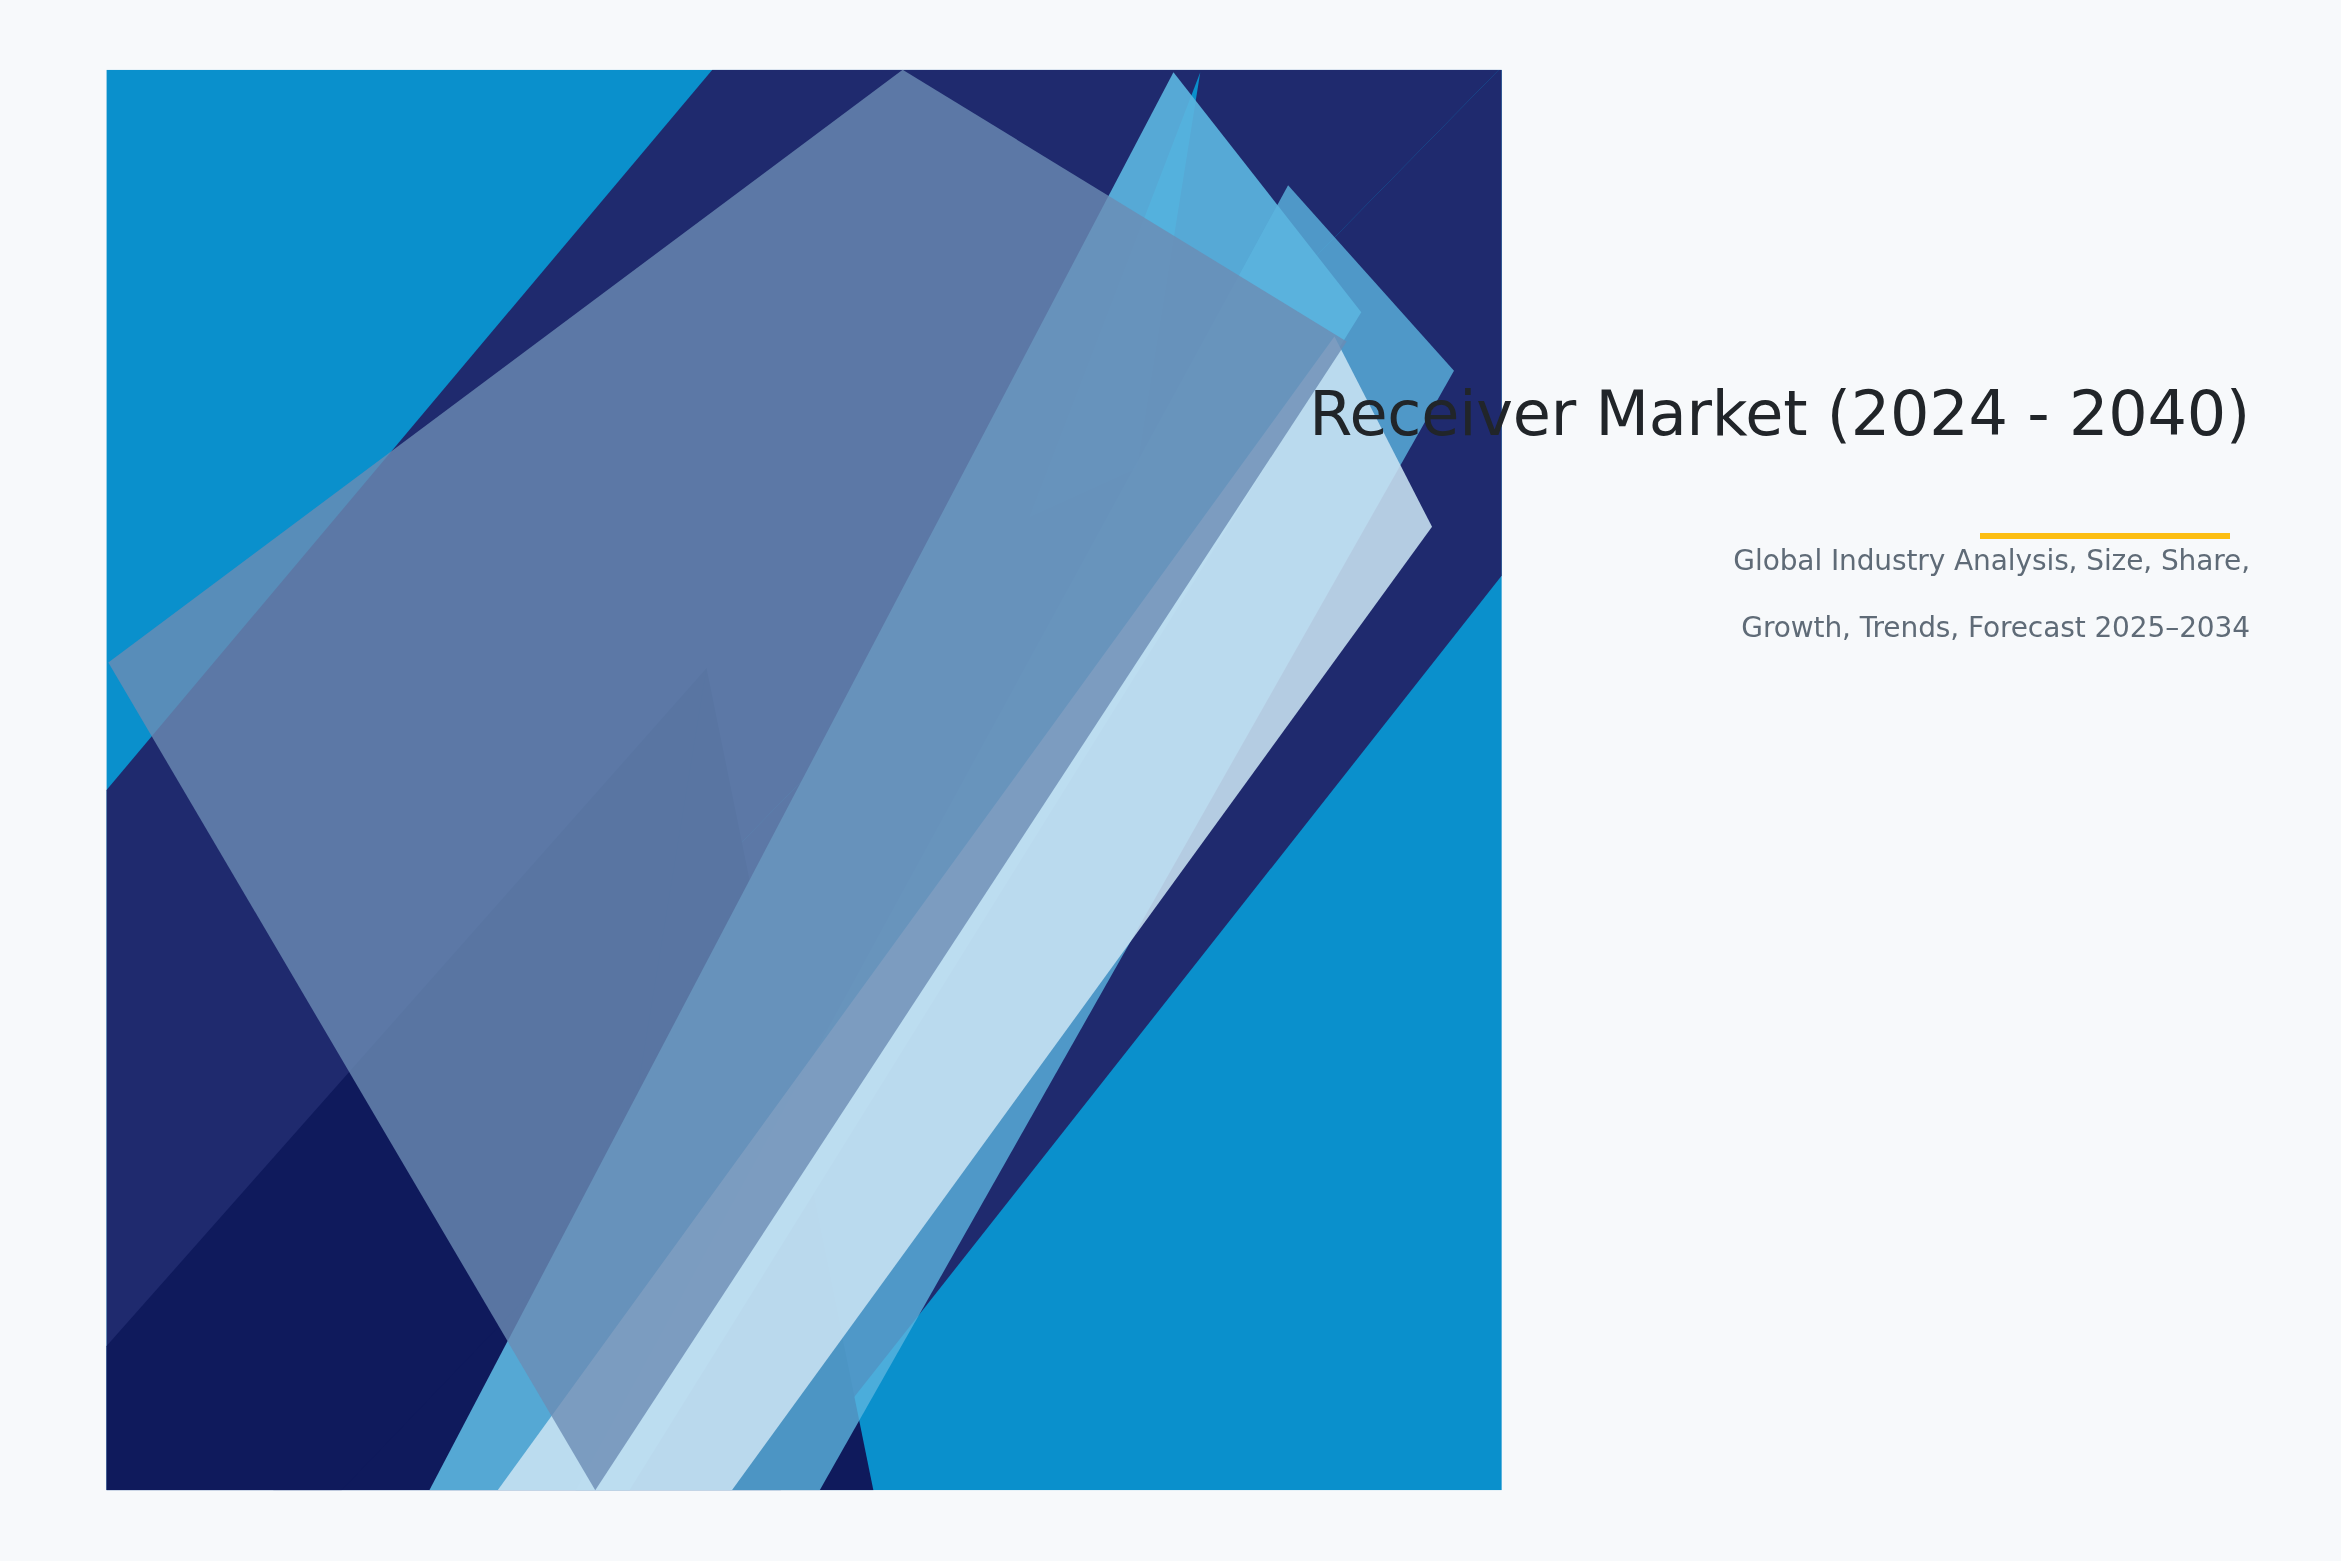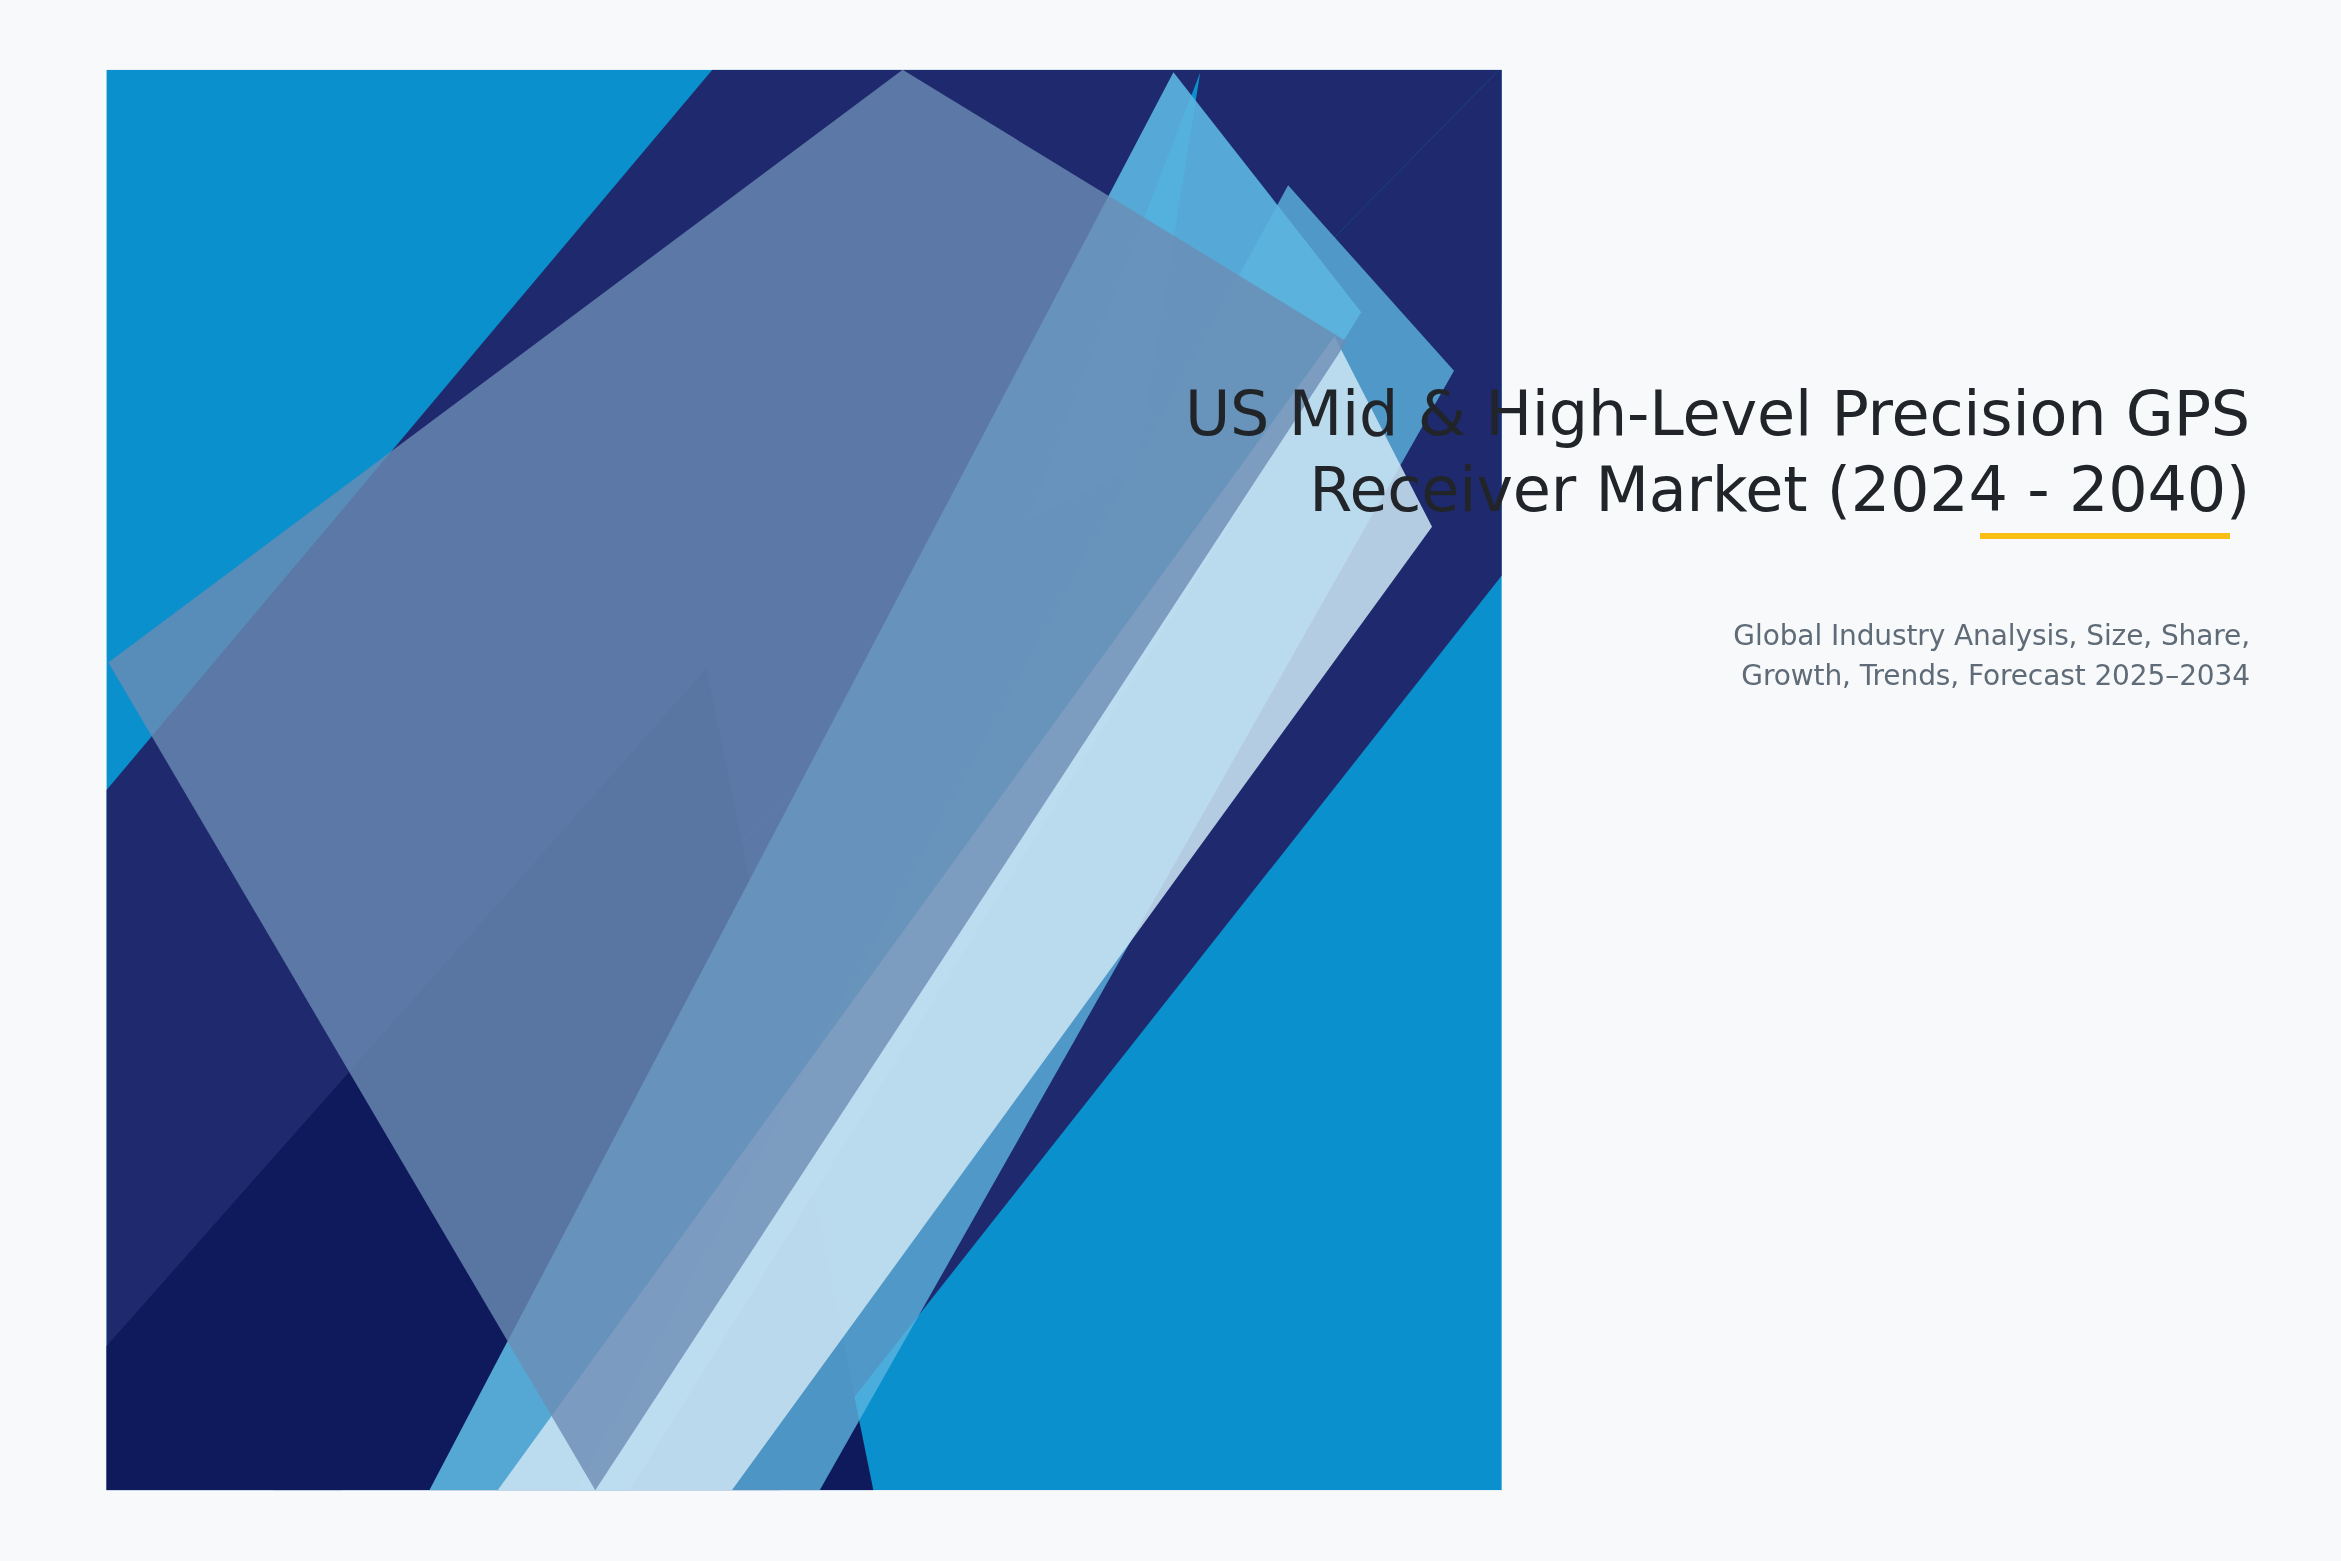--- a/index.html
+++ b/index.html
@@ -77,21 +77,21 @@
   #subtitle {
     margin-top: 89px;
     font-family: "DejaVu Sans", sans-serif;
     font-size: 28px;
     line-height: 1.42;
     font-weight: 400;
     color: #5F6B77;
     text-align: right;
     letter-spacing: -0.1px;
   }
-  .subtitle-line { display: block; }
+  .subtitle-line { display: block; margin-top: 28px; }
 </style>
 </head>
 <body>
 
 <div id="slide">
 
   <div id="artwork">
     <svg viewBox="0 0 4800 3200" xmlns="http://www.w3.org/2000/svg" preserveAspectRatio="none">
       <defs>
         <clipPath id="frame">
@@ -117,21 +117,20 @@
         <polygon points="2735,690 2935,1080 1500,3055 1020,3055" fill="#C9E3F2" opacity="0.88"></polygon>
 
         <polygon points="1850,143 2760,700 1220,3055 222,1358" fill="#6B8CB4" opacity="0.80"></polygon>
       </g>
     </svg>
   </div>
 
   <div id="text-block">
 
     <div id="title-wrap">
-      <span class="title-line">US Mid &amp; High-Level Precision GPS</span>
       <span class="title-line">Receiver Market (2024 - 2040)</span>
       <span id="title-underline"></span>
     </div>
 
     <div id="subtitle">
       <span class="subtitle-line">Global Industry Analysis, Size, Share,</span>
       <span class="subtitle-line">Growth, Trends, Forecast 2025–2034</span>
     </div>
 
   </div>

